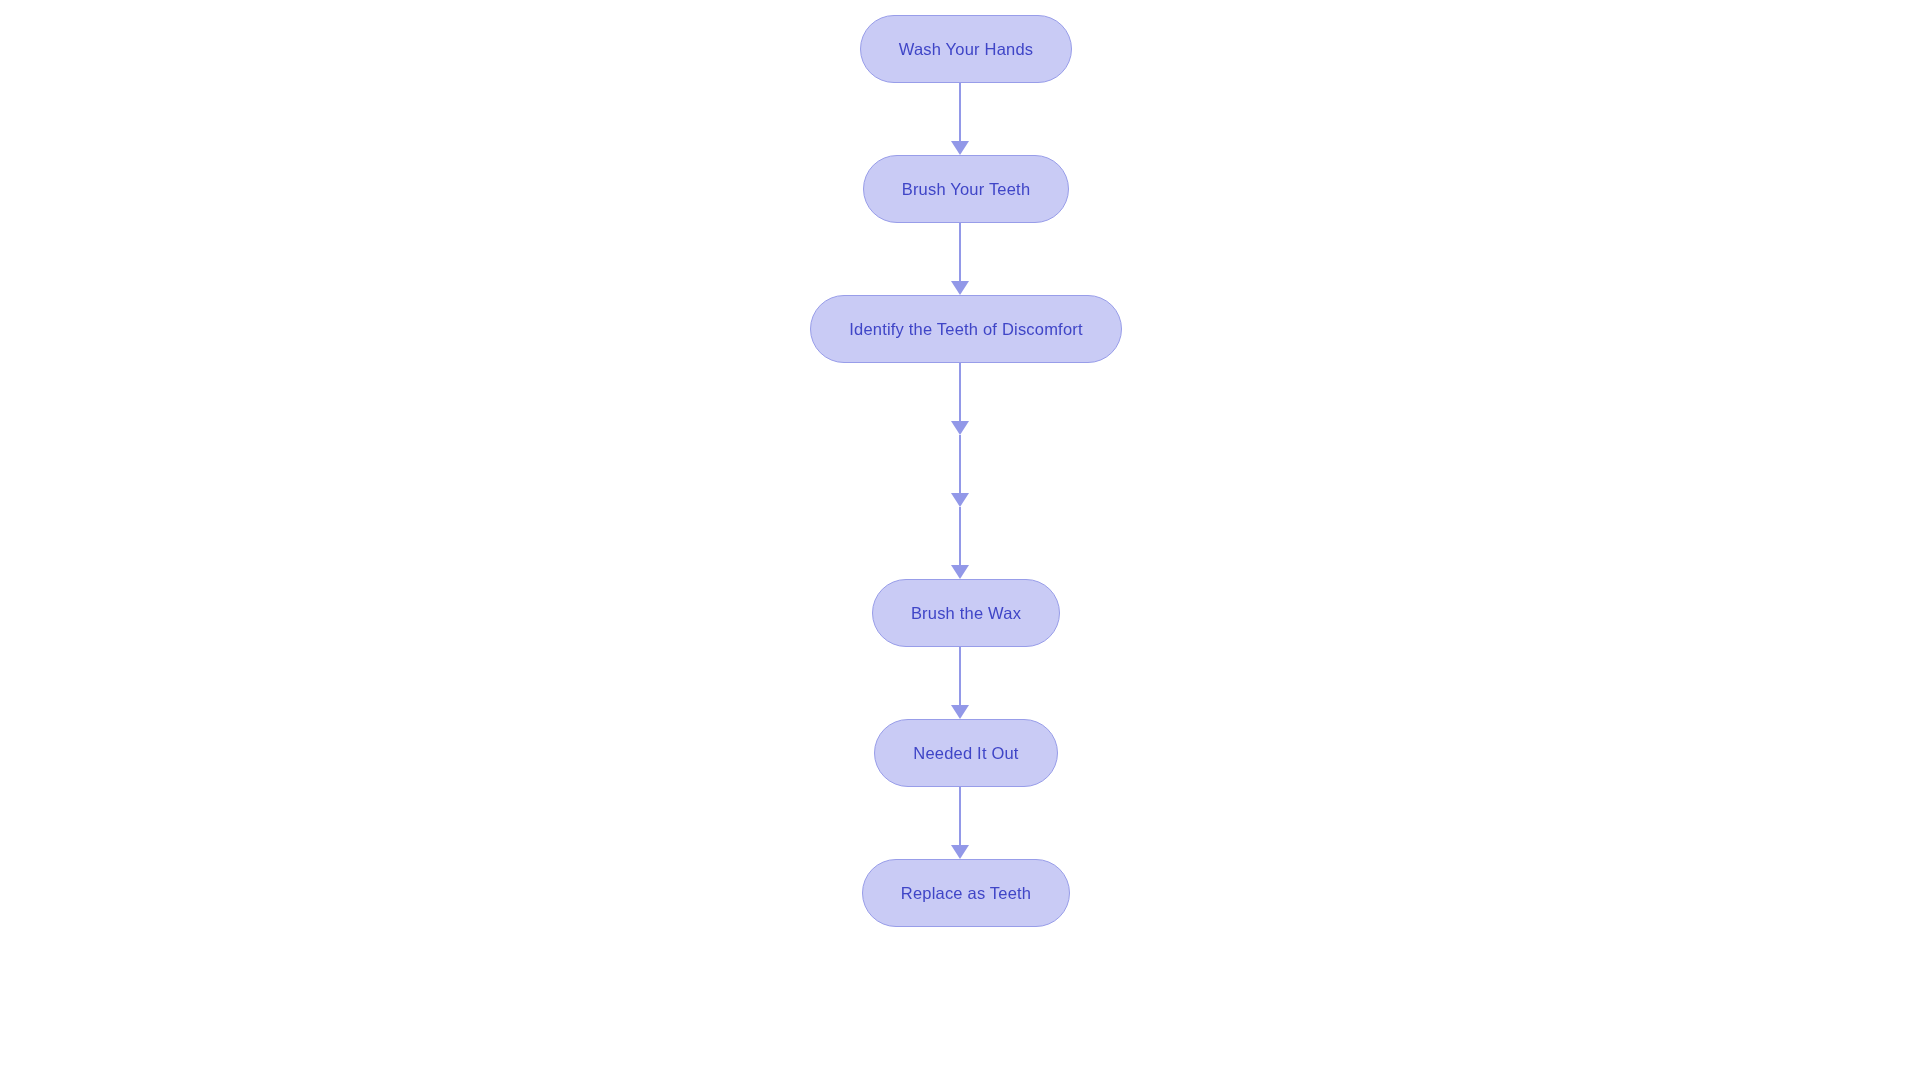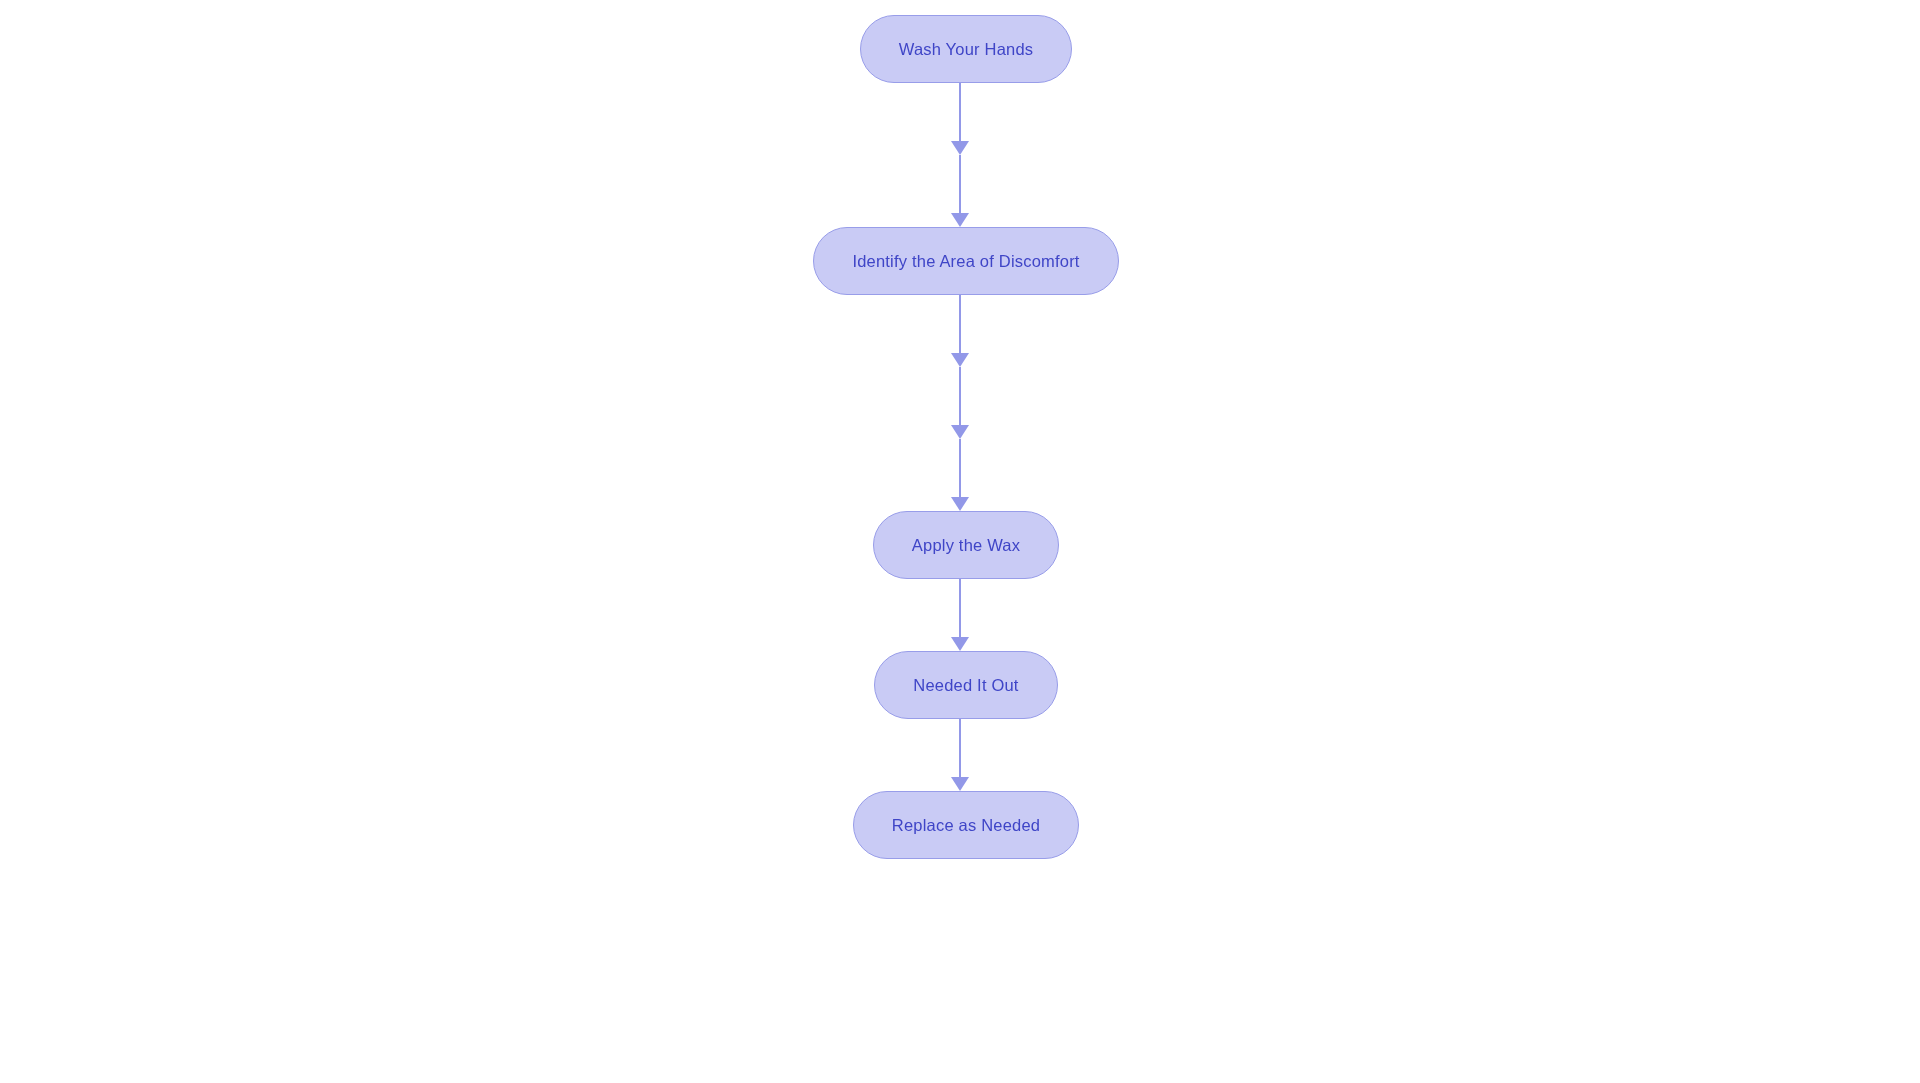--- a/index.html
+++ b/index.html
@@ -65,54 +65,55 @@
 
 <div class="canvas">
 
   <div class="node">Wash Your Hands</div>
 
   <div class="arrow">
     <span class="arrow-line"></span>
     <span class="arrow-head"></span>
   </div>
 
+  <div class="node">Brush Your Teeth</div>
 
   <div class="arrow">
     <span class="arrow-line"></span>
     <span class="arrow-head"></span>
   </div>
 
-  <div class="node">Identify the Area of Discomfort</div>
+  <div class="node">Identify the Teeth of Discomfort</div>
 
   <div class="arrow">
     <span class="arrow-line"></span>
     <span class="arrow-head"></span>
   </div>
 
 
   <div class="arrow">
     <span class="arrow-line"></span>
     <span class="arrow-head"></span>
   </div>
 
 
   <div class="arrow">
     <span class="arrow-line"></span>
     <span class="arrow-head"></span>
   </div>
 
-  <div class="node">Apply the Wax</div>
+  <div class="node">Brush the Wax</div>
 
   <div class="arrow">
     <span class="arrow-line"></span>
     <span class="arrow-head"></span>
   </div>
 
   <div class="node">Needed It Out</div>
 
   <div class="arrow">
     <span class="arrow-line"></span>
     <span class="arrow-head"></span>
   </div>
 
-  <div class="node">Replace as Needed</div>
+  <div class="node">Replace as Teeth</div>
 
 </div>
 
 </body></html>

